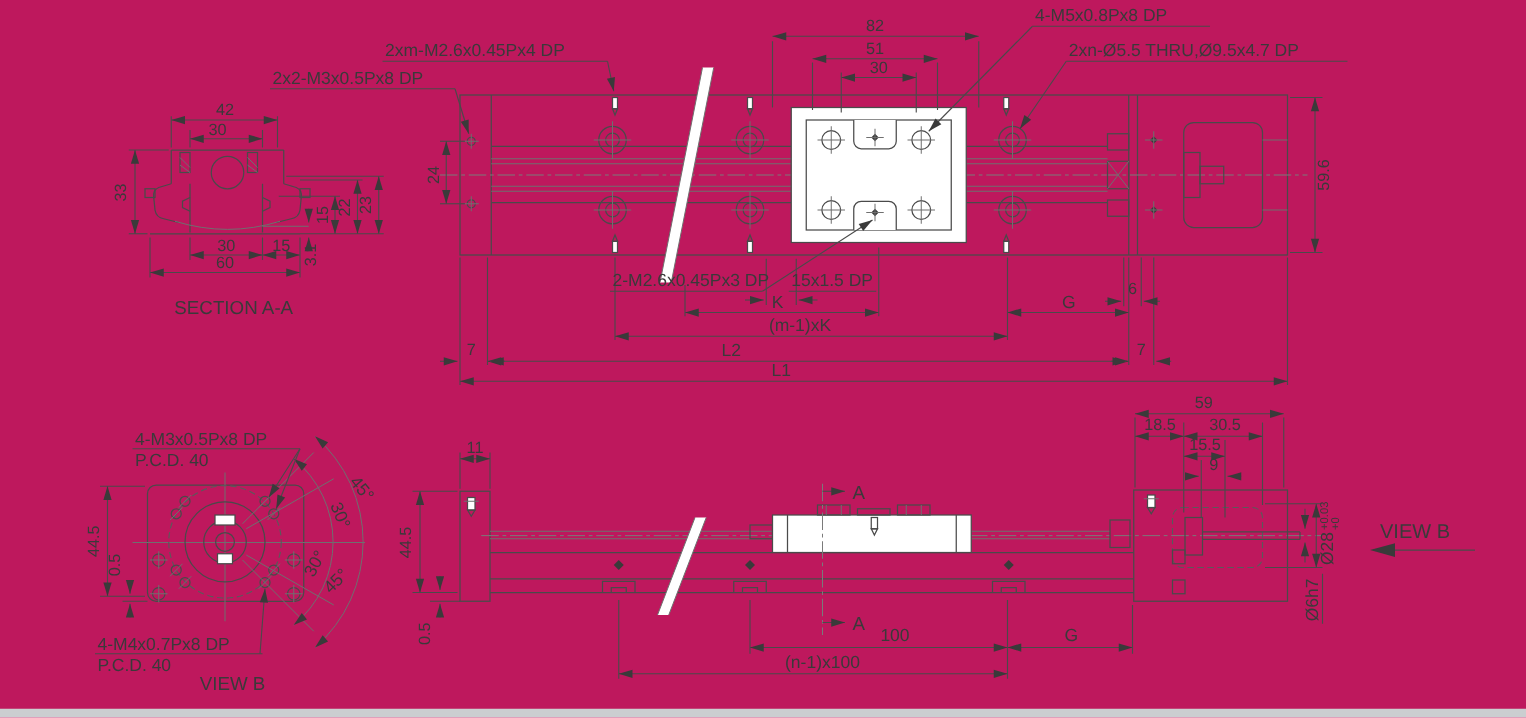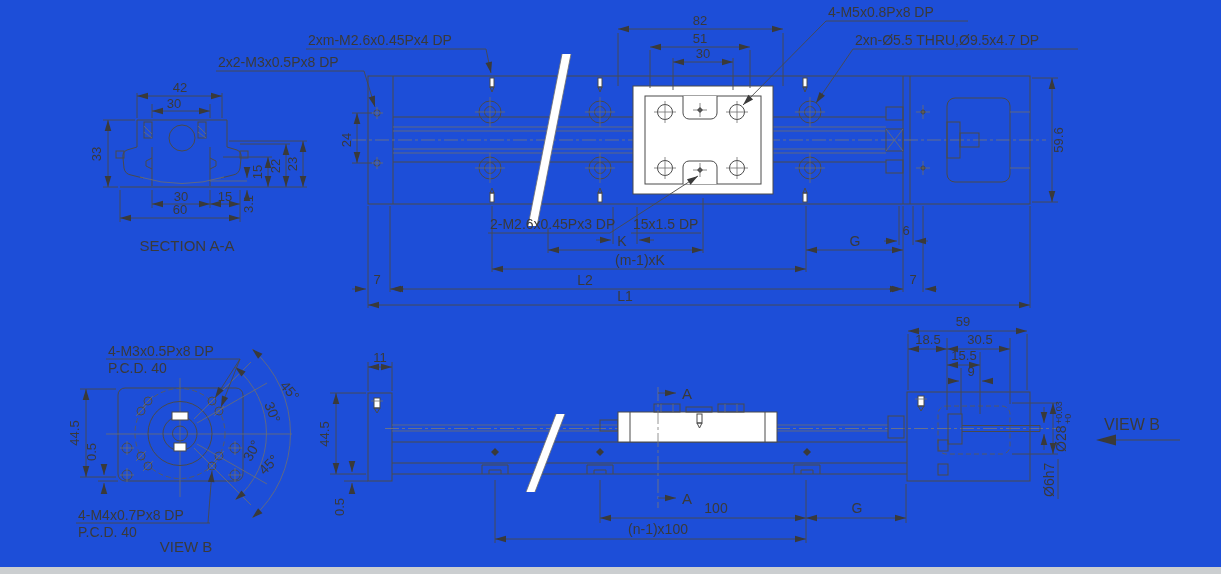--- a/index.html
+++ b/index.html
@@ -1,16 +1,16 @@
 <!DOCTYPE html>
 <html><head>
 <meta charset="utf-8">
 <style>
   html,body{margin:0;padding:0;background:#ffffff;}
-  .stage{position:relative;width:1221px;height:574px;background:#1d4ed8;overflow:hidden;
+  .stage{position:relative;width:1221px;height:574px;background:#be185d;overflow:hidden;
          font-family:"Liberation Sans",sans-serif;}
   svg text{font-family:"Liberation Sans",sans-serif;fill:#3a3a3a;}
   .ln{stroke:#4a4a4a;stroke-width:1;fill:none;}
   .lnf{stroke:#4a4a4a;stroke-width:1;fill:#ffffff;}
   .lnthin{stroke:#6f6f6f;stroke-width:0.8;fill:none;}
   .cl{stroke:#7a7a7a;stroke-width:0.8;fill:none;stroke-dasharray:14 3 3 3;}
   .dash{stroke:#5a5a5a;stroke-width:0.9;fill:none;stroke-dasharray:5 3;}
   .dim{stroke:#4a4a4a;stroke-width:0.9;fill:none;}
   .t13{font-size:13px;} .t14{font-size:14px;} .t15{font-size:15px;} .t16{font-size:16px;} .t9{font-size:9px;}
   .tm{text-anchor:middle;}

